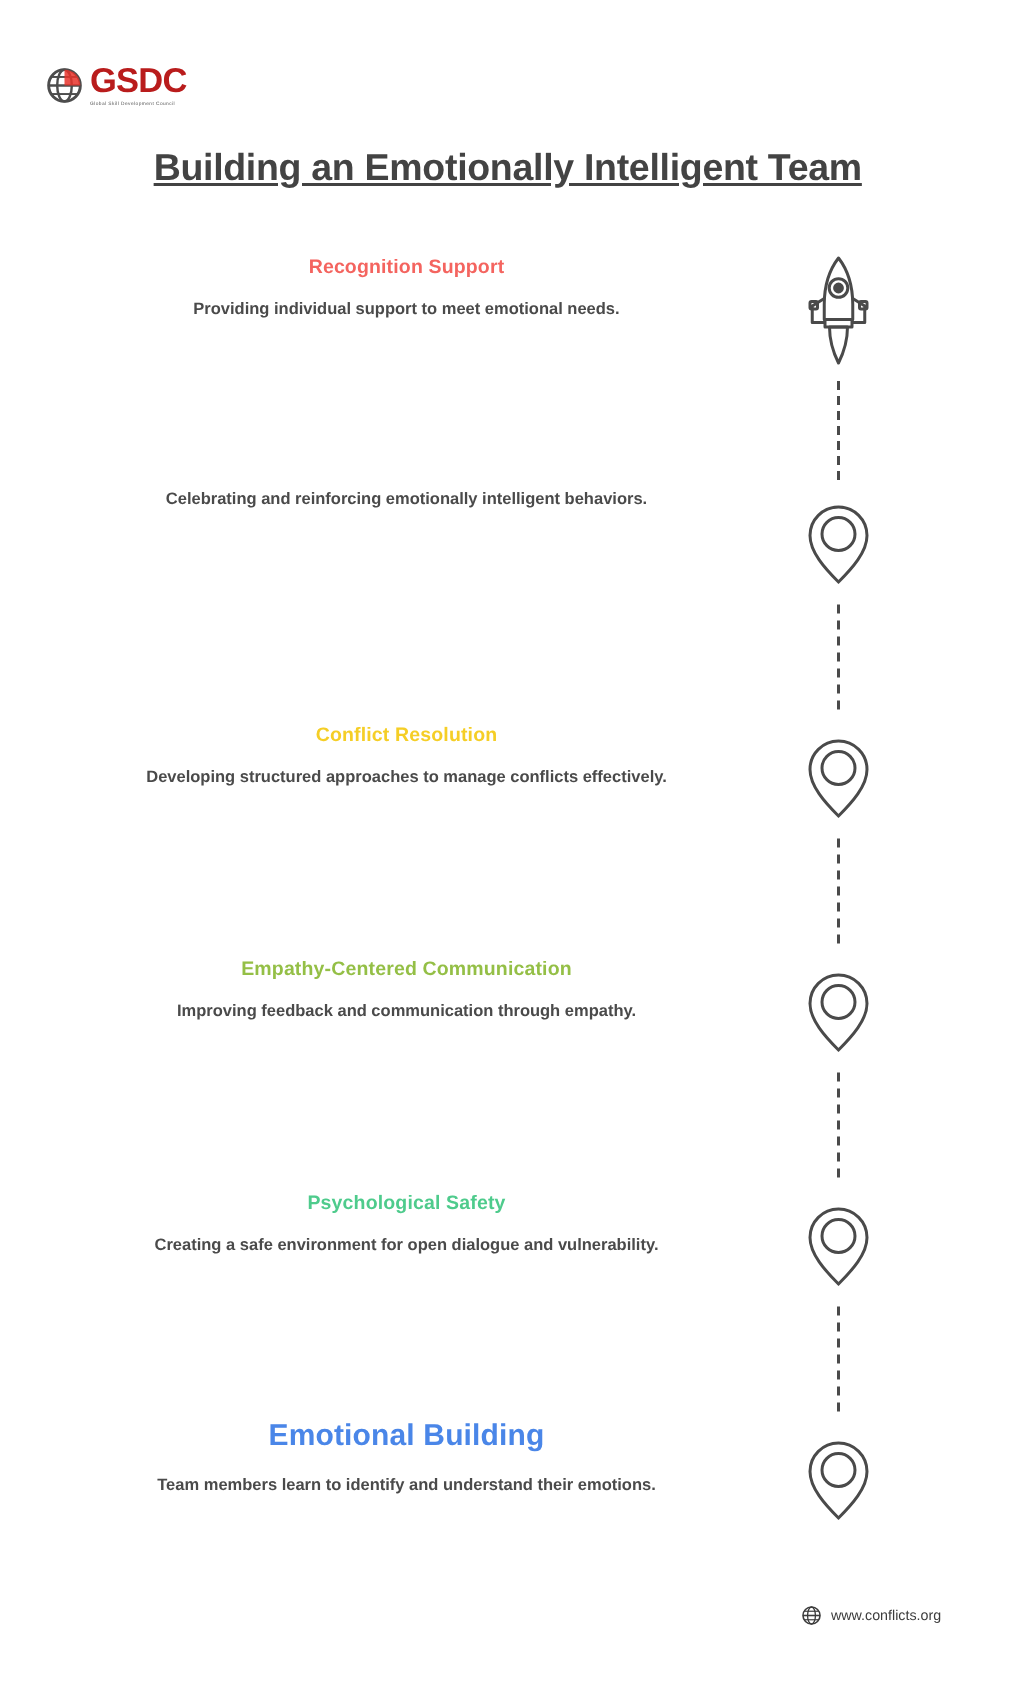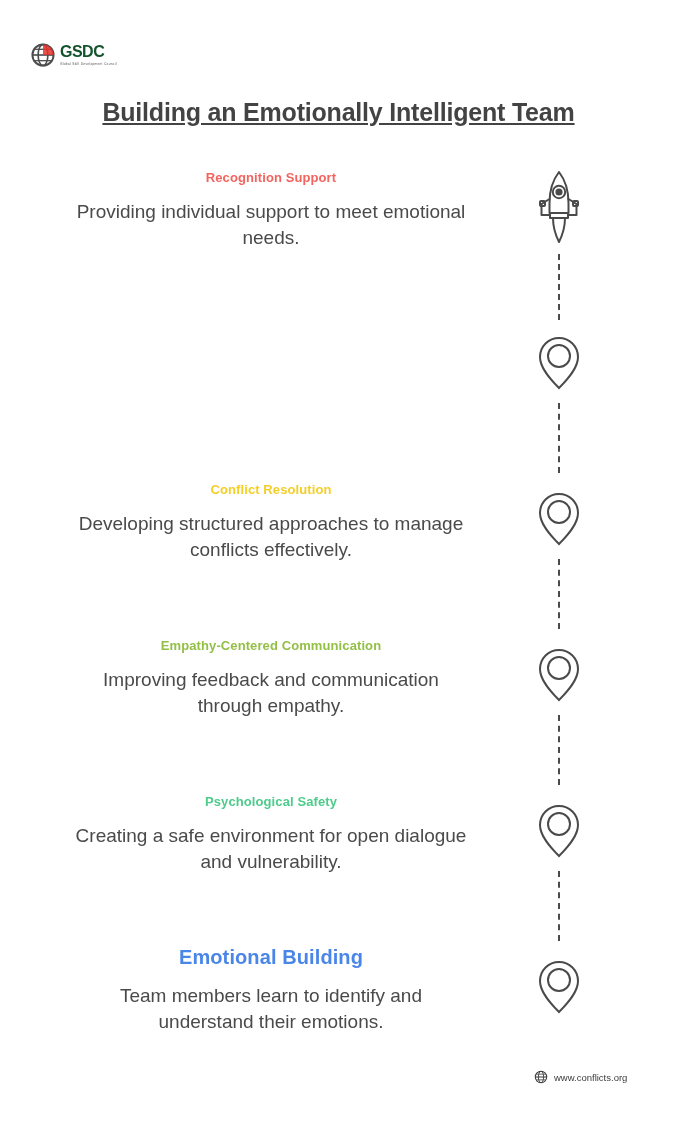--- a/index.html
+++ b/index.html
@@ -20,23 +20,23 @@
     position: absolute;
     left: 30px;
     top: 42px;
     display: flex;
     align-items: center;
     gap: 4px;
   }
   .logo-globe { width: 26px; height: 26px; display: block; }
   .logo-textblock { display: flex; flex-direction: column; justify-content: center; }
   .logo-word {
-    font-size: 16px;
-    font-weight: bold;
-    color: #14532d;
+    font-size: 23px;
+    font-weight: bold;
+    color: #b91c1c;
     letter-spacing: -0.5px;
     line-height: 1;
   }
   .logo-tagline {
     font-size: 3.2px;
     color: #555555;
     letter-spacing: 0.3px;
     margin-top: 2px;
     white-space: nowrap;
   }
@@ -89,25 +89,26 @@
     font-size: 13px;
     font-weight: bold;
     margin: 0 0 14px 0;
     letter-spacing: 0.1px;
   }
   .section-heading.big {
     font-size: 20px;
     margin-bottom: 14px;
   }
   .section-body {
-    font-size: 19px;
+    font-size: 11px;
     color: #4a4a4a;
     line-height: 1.38;
     margin: 0;
     padding: 0 14px;
+    font-weight: bold;
   }
 
   
   .footer {
     position: absolute;
     left: 534px;
     top: 1070px;
     display: flex;
     align-items: center;
     gap: 6px;
@@ -196,20 +197,21 @@
     </svg>
   </div>
 </div>
 
 <div class="section" style="top:170px;">
   <div class="section-heading" style="color:#F4645F;">Recognition Support</div>
   <div class="section-body">Providing individual support to meet emotional needs.</div>
 </div>
 
 <div class="section" style="top:326px;">
+  <div class="section-body">Celebrating and reinforcing emotionally intelligent behaviors.</div>
 </div>
 
 <div class="section" style="top:482px;">
   <div class="section-heading" style="color:#F5CE26;">Conflict Resolution</div>
   <div class="section-body">Developing structured approaches to manage conflicts effectively.</div>
 </div>
 
 <div class="section" style="top:638px;">
   <div class="section-heading" style="color:#94BF46;">Empathy-Centered Communication</div>
   <div class="section-body">Improving feedback and communication through empathy.</div>

